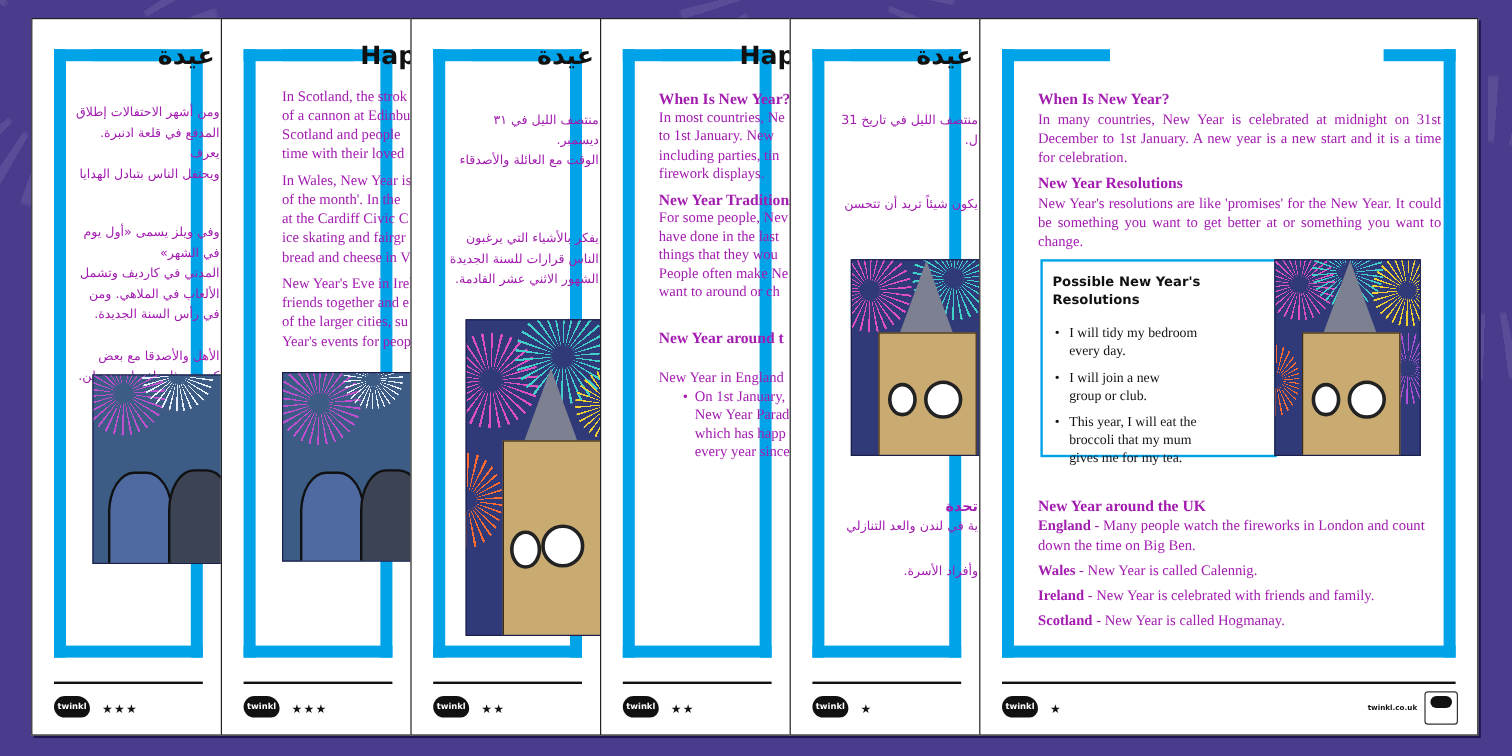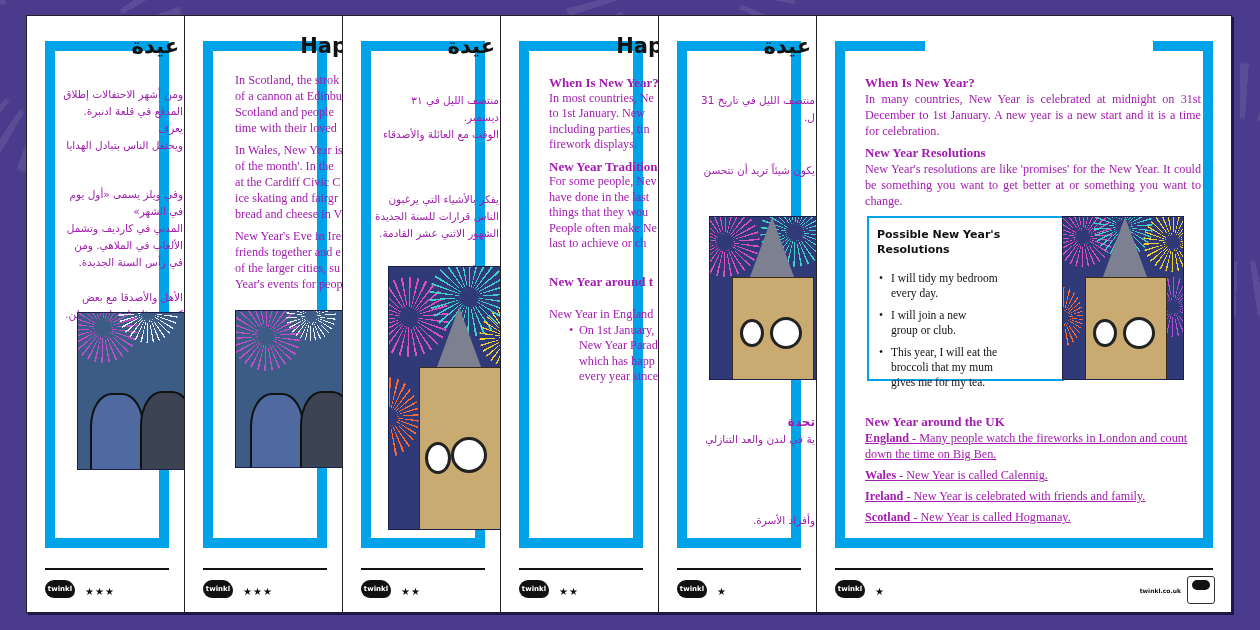--- a/index.html
+++ b/index.html
@@ -24,21 +24,21 @@
   .sky{background:#313a78;}
   .fw{position:absolute;border-radius:50%;background:repeating-conic-gradient(var(--c) 0 3deg,transparent 3deg 12deg);-webkit-mask:radial-gradient(circle,transparent 15%,#000 20%,#000 90%,transparent 100%);mask:radial-gradient(circle,transparent 15%,#000 20%,#000 90%,transparent 100%);}
   .tower{position:absolute;background:#c9ab72;border:1px solid #3a2b12;}
   .spire{position:absolute;width:0;height:0;border-left:22px solid transparent;border-right:22px solid transparent;border-bottom:60px solid #7c8090;}
   .clock{position:absolute;border-radius:50%;background:#fff;border:3px solid #222;}
   .resbox{position:absolute;left:50px;top:200px;width:193px;height:161px;border:2px solid #00a3e8;background:#fff;font-family:"Liberation Serif",serif;font-size:11.5px;line-height:15px;color:#111;}
   .resbox h4{margin:9px 0 14px 8px;font-size:11px;font-weight:bold;font-family:"DejaVu Sans",sans-serif;}
   .resbox ul{margin:0;padding-left:22px;list-style:none;}
   .resbox li{position:relative;margin-bottom:7px;width:110px;}
   .resbox li:before{content:"•";position:absolute;left:-12px;}
-  .uk p{margin:0 0 5px 0;text-decoration:underline;}
+  .uk p{margin:0 0 5px 0;}
   .ul-list{margin:0;padding-left:30px;list-style:none;}
   .ul-list li{position:relative;margin-bottom:6px;}
   .ul-list li:before{content:"•";position:absolute;left:-10px;}
   .person{position:absolute;border-radius:40% 40% 0 0;background:#4e6aa0;border:2px solid #111;}
 </style>
 </head>
 <body>
 
 <div class="burst" style="left:-70px;top:-80px;width:260px;height:260px;"></div>
 <div class="burst" style="left:1110px;top:60px;width:260px;height:260px;"></div>
@@ -142,21 +142,21 @@
     <h3>When Is New Year?</h3>
     <div>In most countries, Ne</div>
     <div>to 1st January. New</div>
     <div>including parties, tin</div>
     <div style="margin-bottom:6px;">firework displays.</div>
     <h3>New Year Traditions</h3>
     <div>For some people, Nev</div>
     <div>have done in the last</div>
     <div>things that they wou</div>
     <div>People often make Ne</div>
-    <div style="margin-bottom:22px;">last to achieve or ch</div>
+    <div style="margin-bottom:22px;">want to around or ch</div>
     <h3 style="margin-bottom:18px;">New Year around t</h3>
     <div>New Year in England</div>
     <ul class="ul-list">
       <li>
           <div>On 1st January,</div>
           <div>New Year Parad</div>
           <div>which has happ</div>
           <div>every year since</div>
         </li>
     </ul>
@@ -180,21 +180,21 @@
   <div class="pic sky" style="left:50px;top:200px;width:120px;height:162px;">
     <div class="fw" style="--c:#e04fc0;left:-20px;top:-10px;width:70px;height:70px;"></div>
     <div class="fw" style="--c:#3fd0c8;left:50px;top:-20px;width:70px;height:70px;"></div>
     <div class="spire" style="left:40px;top:0;"></div>
     <div class="tower" style="left:22px;top:60px;width:80px;height:110px;"></div>
     <div class="clock" style="left:60px;top:100px;width:26px;height:26px;"></div>
     <div class="clock" style="left:30px;top:102px;width:18px;height:22px;"></div>
   </div>
   <div class="content rtl" style="left:30px;right:4px;top:398px;">
     <div style="font-weight:bold;font-size:12px;">تحدة</div>
-    <div style="margin-bottom:64px;">ية في لندن والعد التنازلي</div>
+    <div style="margin-bottom:20px;">ية في لندن والعد التنازلي</div>
     <div>وأفراد الأسرة.</div>
   </div>
   <div class="footer-line"></div>
   <div class="logo">twinkl</div>
   <div class="stars">★</div>
 </div>
 
 <div class="page" style="left:816px;width:414px;">
   <div class="frame">
       <div class="tl" style="width:90px;"></div>

